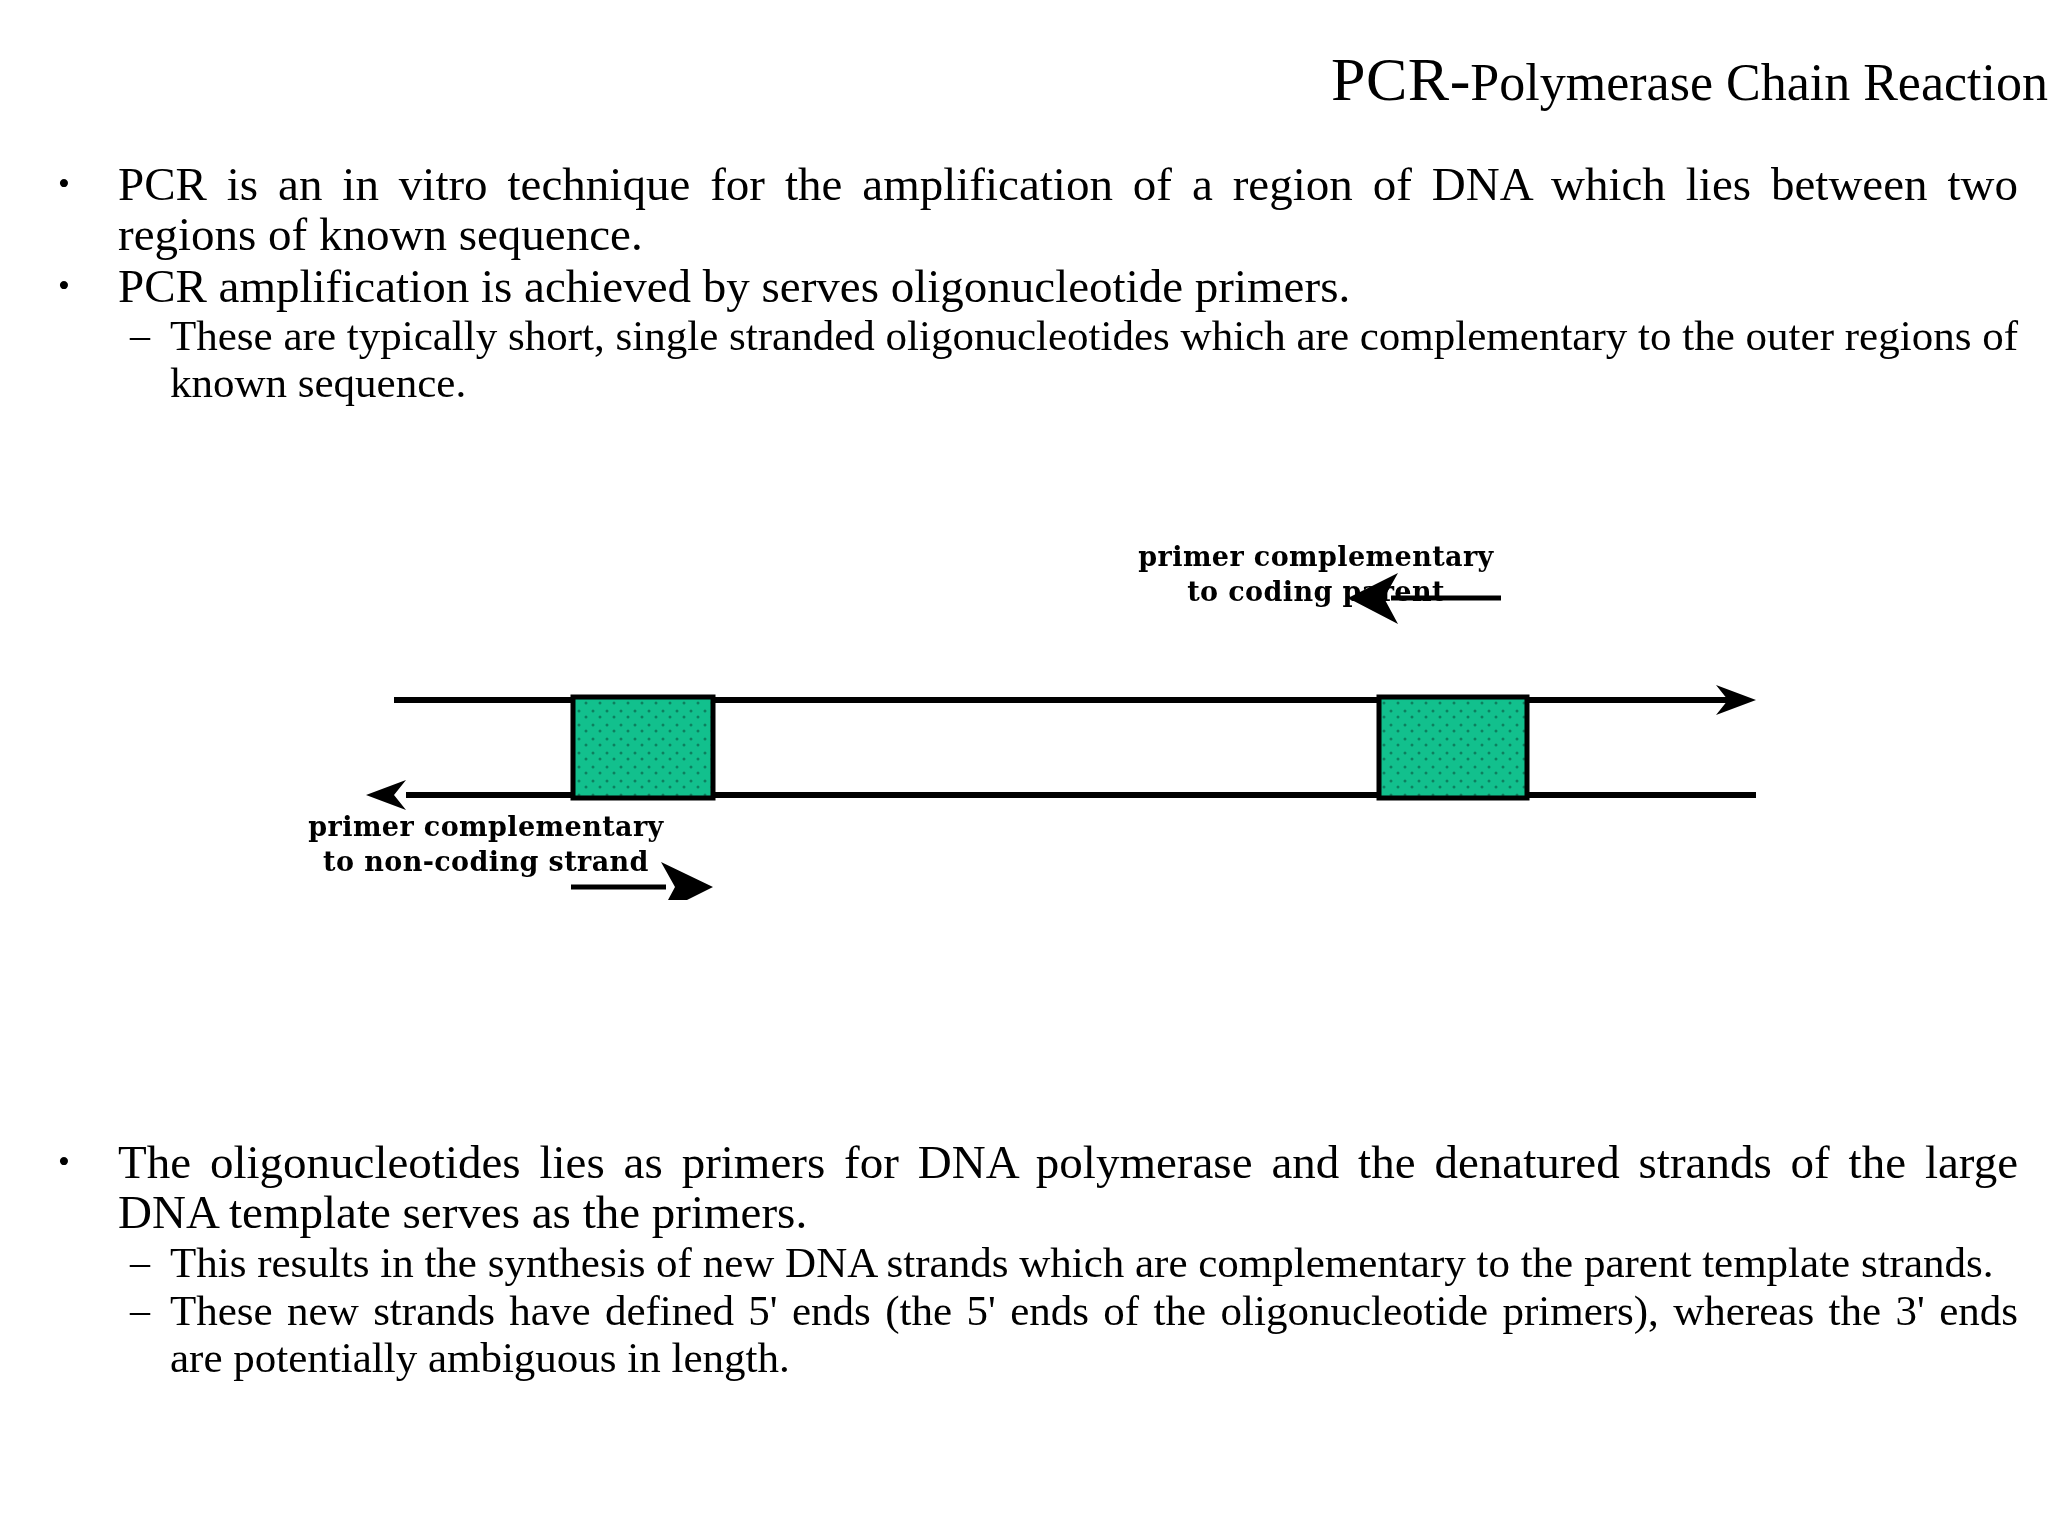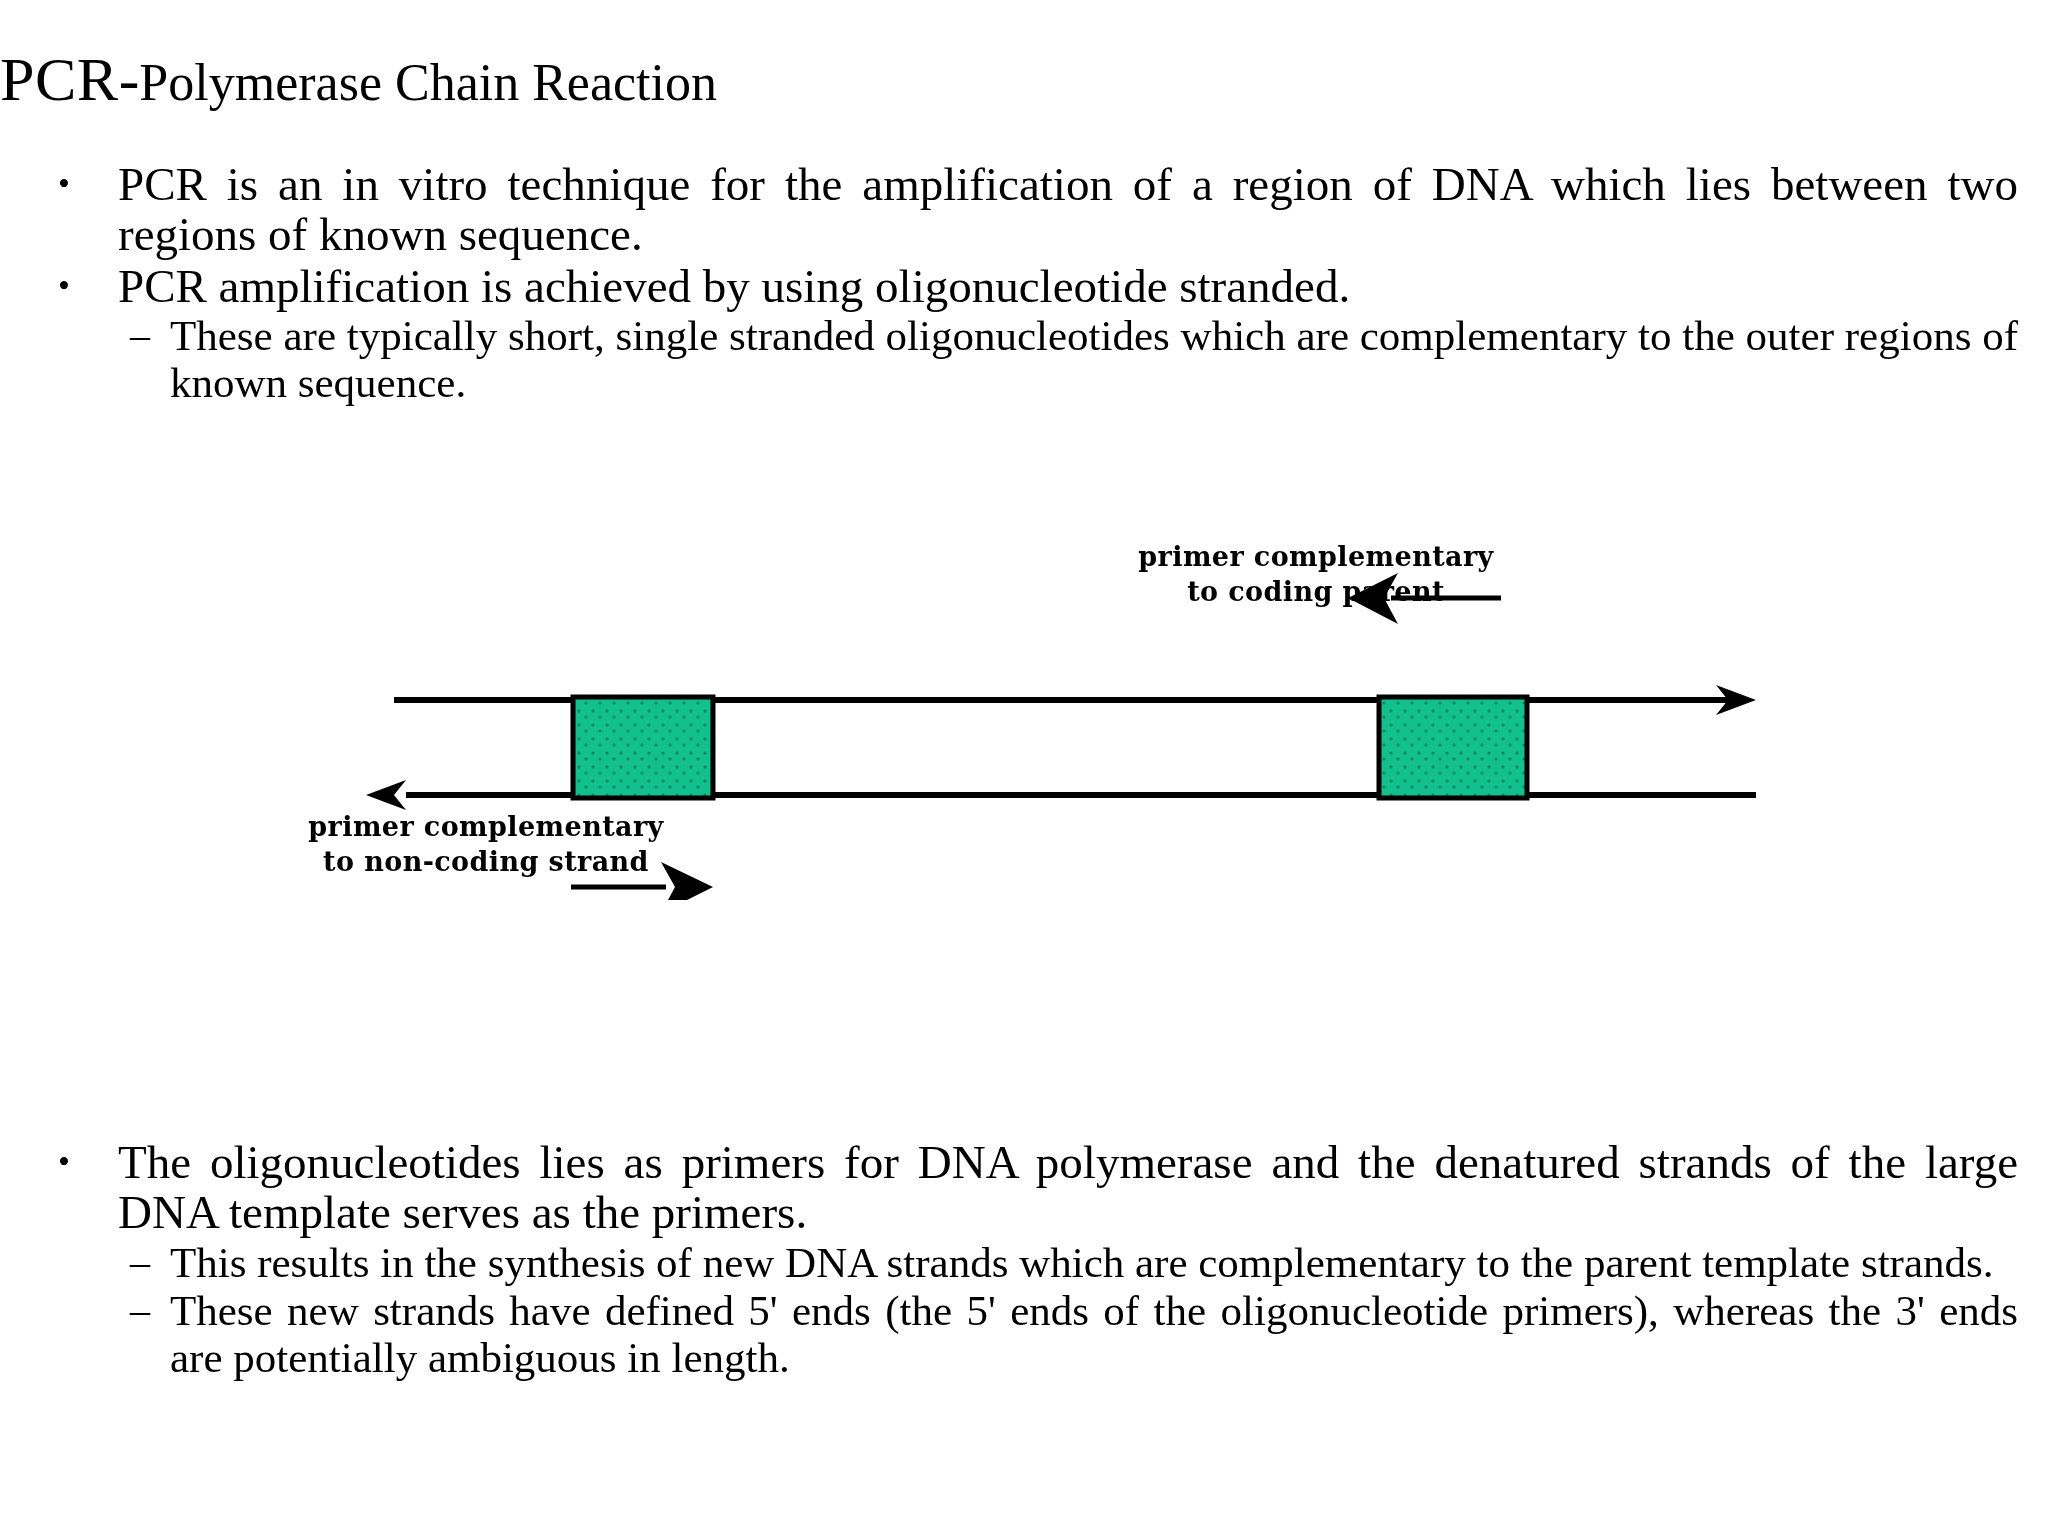--- a/index.html
+++ b/index.html
@@ -15,21 +15,21 @@
     color: #000000;
     position: relative;
   }
 
   
   .slide-title {
     position: absolute;
     top: 48px;
     left: 0;
     width: 2048px;
-    text-align: left;
+    text-align: right;
     white-space: nowrap;
     line-height: 1.0;
   }
   .slide-title .title-main {
     font-size: 62px;
     letter-spacing: 0.5px;
   }
   .slide-title .title-sep {
     font-size: 62px;
   }
@@ -119,21 +119,21 @@
   <span class="title-main">PCR</span><span class="title-sep">-</span><span class="title-sub">Polymerase Chain Reaction</span>
 </div>
 
 <div class="body-block" id="top-block" style="top:160px;">
     <div class="bullet-l1">
       <span class="marker">•</span>
       <span class="btext"><span>PCR is an </span><span class="i">in vitro</span><span> technique for the amplification of a region of DNA which lies between two regions of known sequence.</span></span>
     </div>
     <div class="bullet-l1">
       <span class="marker">•</span>
-      <span class="btext"><span>PCR amplification is achieved by using oligonucleotide stranded.</span></span>
+      <span class="btext"><span>PCR amplification is achieved by serves oligonucleotide primers.</span></span>
     </div>
     <div class="bullet-l2">
       <span class="marker">–</span>
       <span class="btext"><span>These are typically short, single stranded oligonucleotides which are complementary to the outer regions of known sequence.</span></span>
     </div>
   </div>
 
 <div class="diagram">
 
   <div class="dlabel" id="label-coding">

